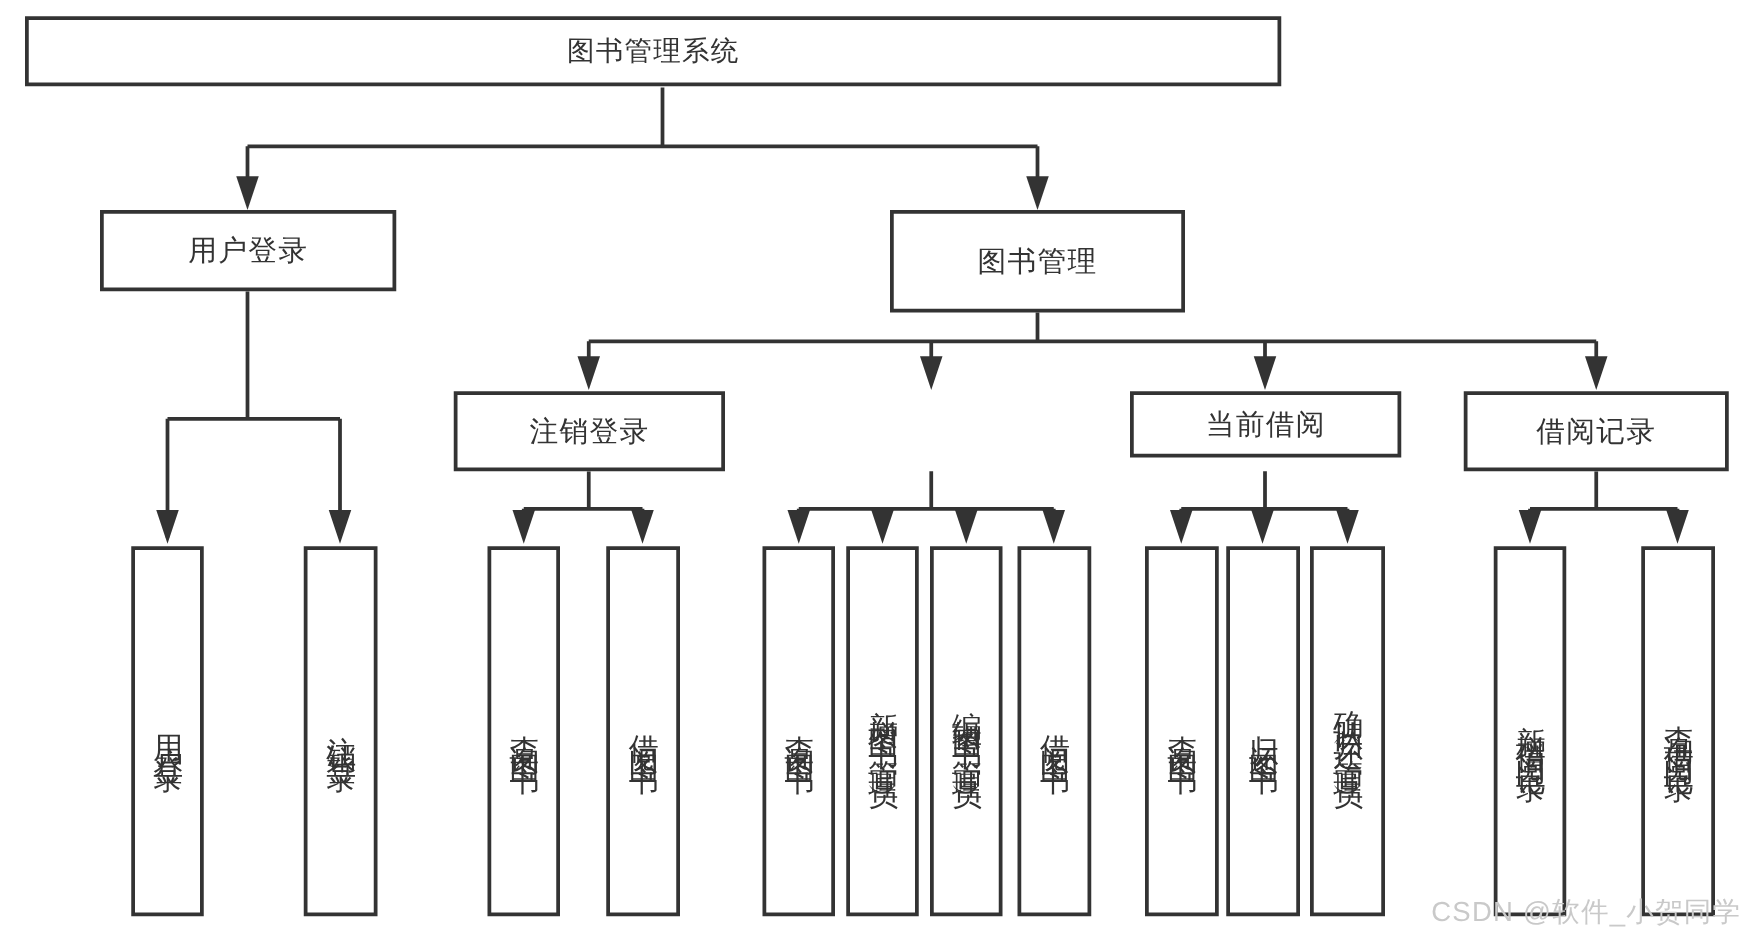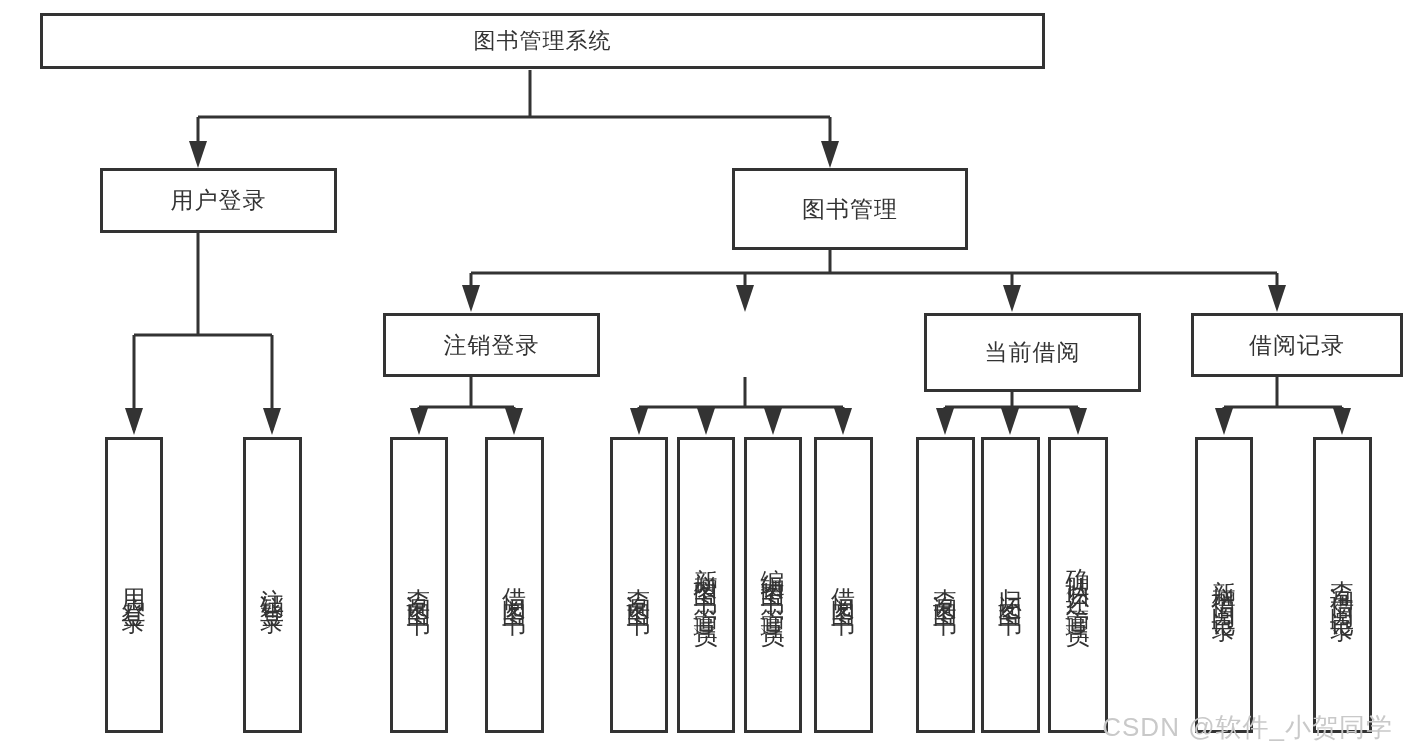--- a/index.html
+++ b/index.html
@@ -39,37 +39,36 @@
     background: var(--box-fill);
     display: flex;
     align-items: center;
     justify-content: center;
     z-index: 2;
   }
   .hbox {
     font-size: 23px;
     letter-spacing: 1px;
     white-space: nowrap;
-    margin-left: 20px;
   }
   .hbox.root-box { font-size: 22px; }
   .vbox {
     top: 437px;
     height: 296px;
     writing-mode: vertical-rl;
     text-orientation: mixed;
     font-size: 24px;
     letter-spacing: 8px;
     line-height: 1.05;
   }
   .watermark {
     position: absolute;
     right: 12px;
     bottom: 2px;
-    font-size: 26px;
+    font-size: 22px;
     letter-spacing: 1px;
     color: var(--watermark-text);
     z-index: 3;
     white-space: nowrap;
   }
 </style>
 </head>
 <body>
 
 <div class="canvas">
@@ -104,21 +103,21 @@
       <polygon points="1333,408 1351,408 1342,435"></polygon>
     </g>
   </svg>
 
   <div class="node hbox root-box" style="left:20px; top:13px; width:1005px; height:56px;">图书管理系统</div>
 
   <div class="node hbox" style="left:80px; top:168px; width:237px; height:65px;">用户登录</div>
   <div class="node hbox" style="left:712px; top:168px; width:236px; height:82px;">图书管理</div>
 
   <div class="node hbox" style="left:363px; top:313px; width:217px; height:64px;">注销登录</div>
-  <div class="node hbox" style="left:904px; top:313px; width:217px; height:79px;">当前借阅</div>
+  <div class="node hbox" style="left:904px; top:313px; width:217px; height:53px;">当前借阅</div>
   <div class="node hbox" style="left:1171px; top:313px; width:212px; height:64px;">借阅记录</div>
 
   <div class="node vbox" style="left:105px; width:58px;">用户登录</div>
   <div class="node vbox" style="left:243px; width:59px;">注销登录</div>
 
   <div class="node vbox" style="left:390px; width:58px;">查询图书</div>
   <div class="node vbox" style="left:485px; width:59px;">借阅图书</div>
 
   <div class="node vbox" style="left:610px; width:58px;">查询图书</div>
   <div class="node vbox" style="left:677px; width:58px;">新增图书（管理员）</div>

